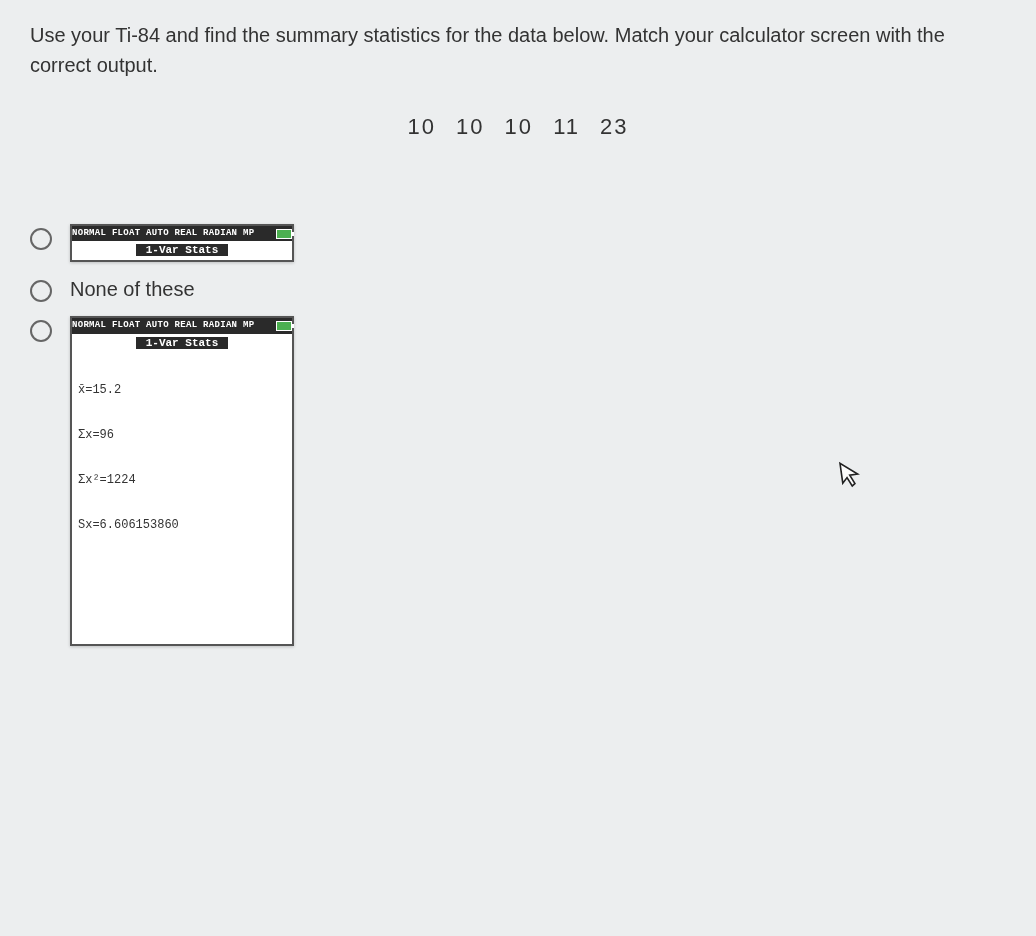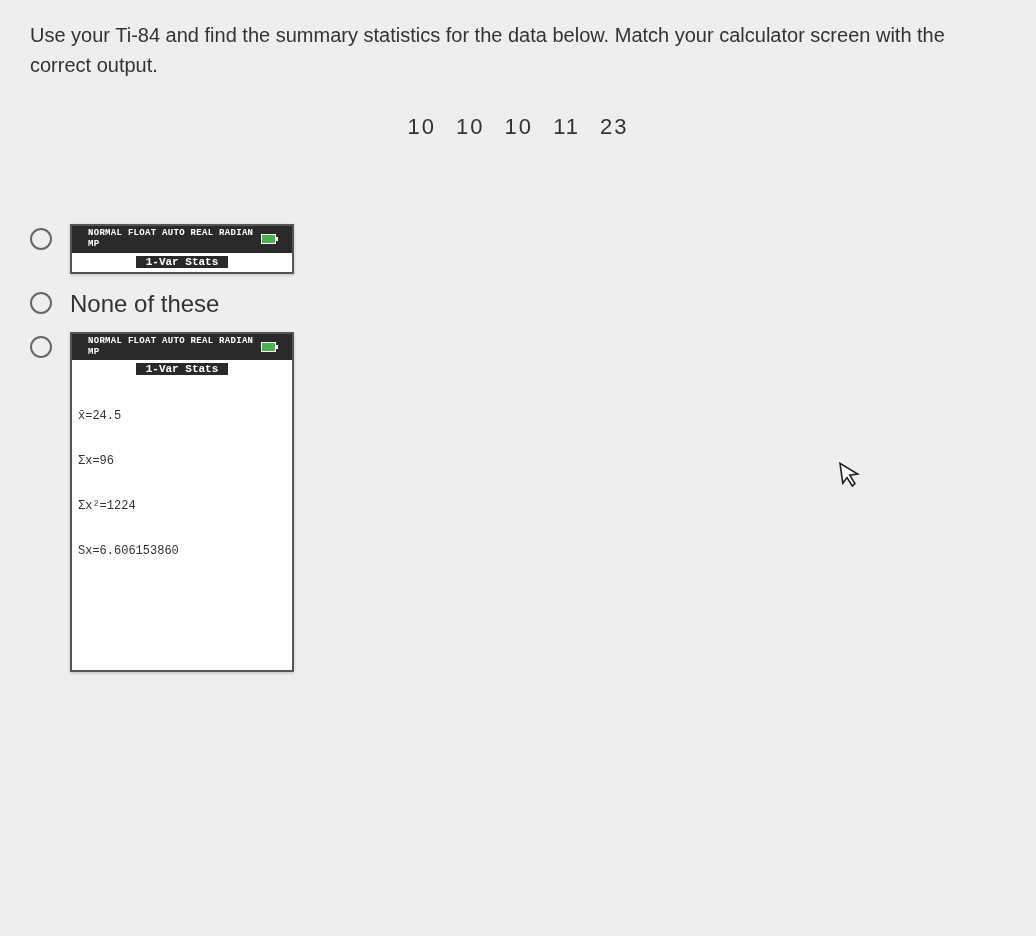--- a/index.html
+++ b/index.html
@@ -36,38 +36,38 @@
   .radio {
     width: 18px;
     height: 18px;
     border: 2px solid #666;
     border-radius: 50%;
     flex: 0 0 auto;
     margin-top: 4px;
     background: #eceeef;
   }
   .text-option {
-    font-size: 24px;
+    font-size: 20px;
     padding-top: 2px;
   }
   .calc {
     width: 220px;
     border: 2px solid #555;
     background: #fff;
     font-family: "Courier New", monospace;
     font-size: 12px;
     line-height: 1.25;
     box-shadow: 0 1px 3px rgba(0,0,0,.2);
   }
   .calc-header {
     background: #2a2a2a;
     color: #fff;
     font-size: 9px;
     letter-spacing: .3px;
-    padding: 2px 16px;
+    padding: 2px 0;
     display: flex;
     justify-content: space-between;
     align-items: center;
     font-weight: bold;
   }
   .batt {
     width: 14px;
     height: 8px;
     background: #4caf50;
     border: 1px solid #fff;
@@ -148,21 +148,21 @@
     <div class="radio"></div>
     <div class="calc">
       <div class="calc-header">
         <span>NORMAL FLOAT AUTO REAL RADIAN MP</span>
         <span class="batt"></span>
       </div>
       <div class="calc-title-row">
         <span class="calc-title">1-Var Stats</span>
       </div>
       <div class="calc-body">
-        <div>x̄=24.5</div>
+        <div>x̄=15.2</div>
         <div>Σx=96</div>
         <div>Σx²=1224</div>
         <div>Sx=6.606153860</div>
         
         
         
         
         
       </div>
     </div>

